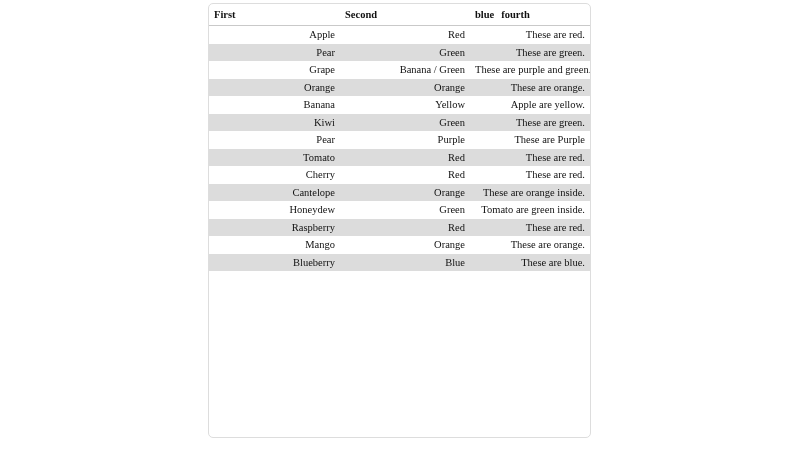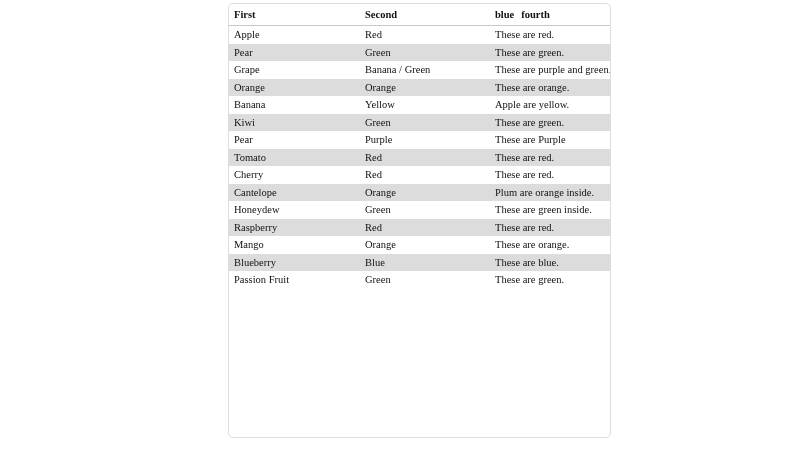--- a/index.html
+++ b/index.html
@@ -19,21 +19,20 @@
     box-sizing: border-box;
     position: absolute;
     left: 208px;
     top: 3px;
     width: 383px;
     height: 435px;
     background: #ffffff;
     border: 1px solid var(--card-border, #dddddd);
     border-radius: 5px;
     overflow: hidden;
-    margin-left: 20px;
   }
   table {
     width: 100%;
     border-collapse: collapse;
     table-layout: fixed;
   }
   col.c1 { width: 131px; }
   col.c2 { width: 130px; }
   th, td {
     font-size: 10.5px;
@@ -44,20 +43,21 @@
   }
   th {
     font-weight: bold;
     padding: 4px 5px;
     line-height: 13px;
     border-bottom: 1px solid #c9c9c9;
   }
   td {
     padding: 2px 5px;
     line-height: 13.5px;
+    text-align: right;
   }
   tbody tr:nth-child(even) {
     background: var(--stripe, #dcdcdc);
   }
   .fourth-label {
     margin-left: 7px;
   }
 </style>
 </head>
 <body style="--stripe: #dcdcdc; --card-border: #dddddd;">
@@ -120,42 +120,37 @@
           <td>These are red.</td>
         </tr>
         <tr>
           <td>Cherry</td>
           <td>Red</td>
           <td>These are red.</td>
         </tr>
         <tr>
           <td>Cantelope</td>
           <td>Orange</td>
-          <td>Plum are orange inside.</td>
+          <td>These are orange inside.</td>
         </tr>
         <tr>
           <td>Honeydew</td>
           <td>Green</td>
-          <td>These are green inside.</td>
+          <td>Tomato are green inside.</td>
         </tr>
         <tr>
           <td>Raspberry</td>
           <td>Red</td>
           <td>These are red.</td>
         </tr>
         <tr>
           <td>Mango</td>
           <td>Orange</td>
           <td>These are orange.</td>
         </tr>
         <tr>
           <td>Blueberry</td>
           <td>Blue</td>
           <td>These are blue.</td>
         </tr>
-        <tr>
-          <td>Passion Fruit</td>
-          <td>Green</td>
-          <td>These are green.</td>
-        </tr>
       </tbody>
   </table>
 </div>
 
 </body></html>

